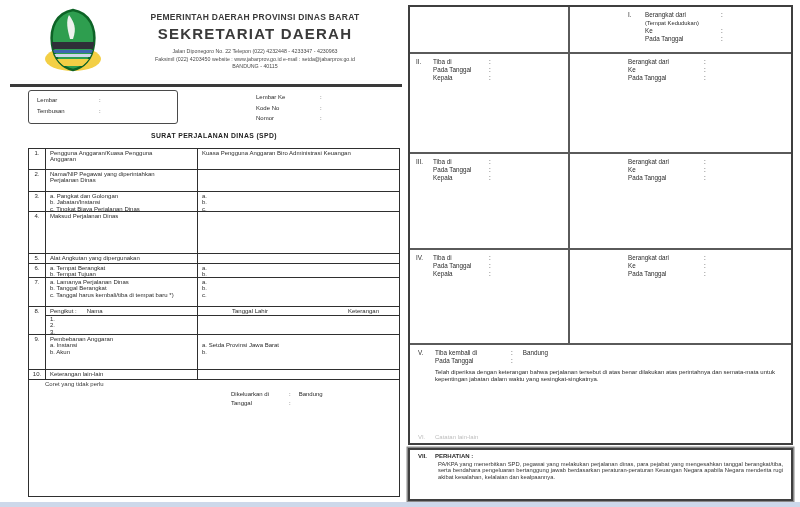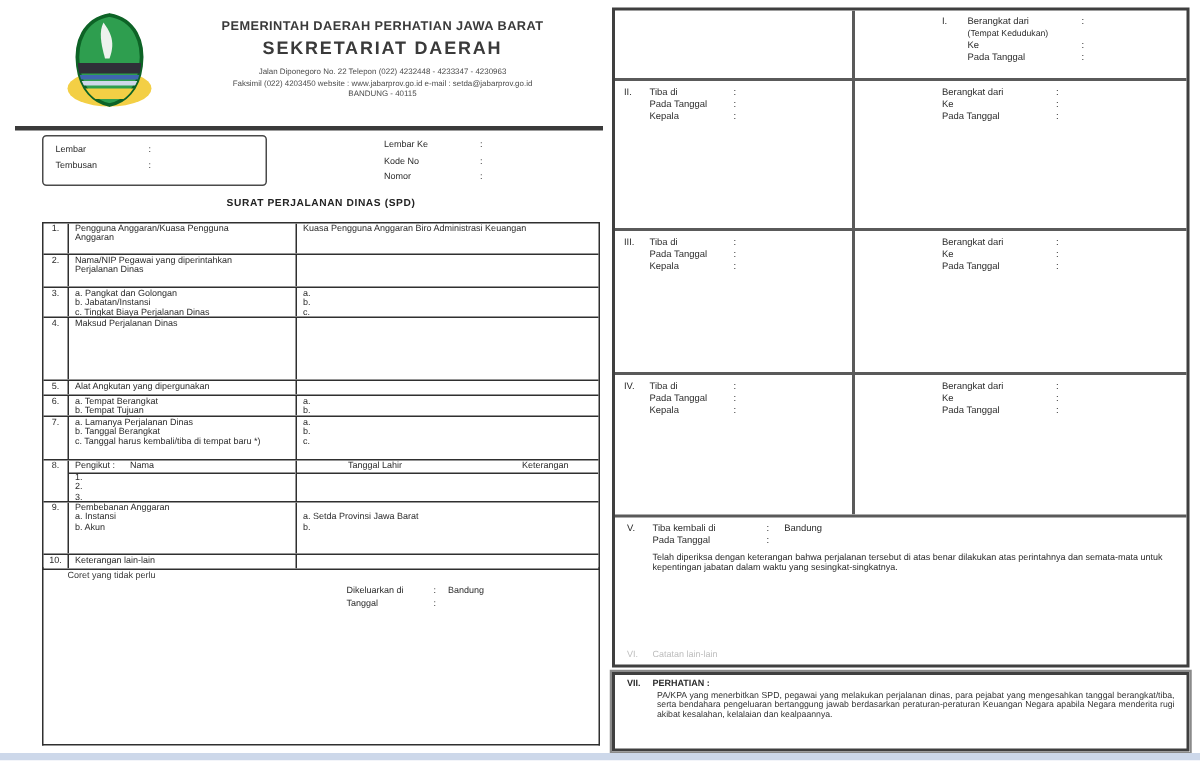--- a/index.html
+++ b/index.html
@@ -3,21 +3,21 @@
 <meta charset="utf-8">
 <style>
   * { margin:0; padding:0; box-sizing:border-box; }
   html,body { width:800px; height:507px; background:#ffffff; }
   body { font-family:"Liberation Sans", sans-serif; color:#2b2b2b; position:relative; overflow:hidden; }
   #screen { position:absolute; inset:0; filter:blur(0.2px); }
   .abs { position:absolute; }
 
   
   .lh-org  { font-size:8.5px; font-weight:bold; letter-spacing:.3px; color:#3a3a3a; }
-  .lh-unit { font-size:12px;  font-weight:bold; letter-spacing:1.2px; color:#3a3a3a; margin-top:3px; }
+  .lh-unit { font-size:15px;  font-weight:bold; letter-spacing:1.2px; color:#3a3a3a; margin-top:3px; }
   .lh-addr { font-size:5.3px; color:#4a4a4a; line-height:7.5px; }
   .lh-addr1 { margin-top:6px; }
   #lh-rule { left:10px; top:84px; width:392px; height:3px; background:#3a3a3a; }
 
   
   #corner-box { left:28px; top:90px; width:150px; height:34px; border:1.5px solid #4a4a4a; border-radius:3px; padding:4px 8px; font-size:6px; line-height:11px; }
   .cb-ln { display:flex; }
   .cb-ln .w { width:62px; display:inline-block; }
   #ref-block { left:256px; top:92px; font-size:6px; line-height:10.5px; }
   #ref-block .w { width:64px; display:inline-block; }
@@ -87,21 +87,21 @@
     <g clip-path="url(#eggclip)">
       <path d="M27 7 C32 14 35 20 31 31 L28 31 C25 20 24 13 27 7 Z" fill="#eef2ee"></path>
       <rect x="10" y="34" width="42" height="7" fill="#2f2f38"></rect>
       <rect x="10" y="42" width="42" height="3" fill="#3f66b0"></rect>
       <rect x="10" y="46" width="42" height="3" fill="#cfd8ea"></rect>
       <path d="M14 51 L48 51 L41 58 L21 58 Z" fill="#f3cf45"></path>
     </g>
   </svg>
 
   <div class="abs" style="left:112px;top:12px;width:286px;text-align:center">
-    <div class="lh-org">PEMERINTAH DAERAH PERHATIAN JAWA BARAT</div>
+    <div class="lh-org">PEMERINTAH DAERAH PROVINSI DINAS BARAT</div>
     <div class="lh-unit">SEKRETARIAT DAERAH</div>
     <div class="lh-addr lh-addr1">Jalan Diponegoro No. 22 Telepon (022) 4232448 - 4233347 - 4230963</div>
     <div class="lh-addr">Faksimil (022) 4203450 website : www.jabarprov.go.id e-mail : setda@jabarprov.go.id</div>
     <div class="lh-addr">BANDUNG - 40115</div>
   </div>
 
   <div id="lh-rule" class="abs"></div>
 
   <div id="corner-box" class="abs">
     <div class="cb-ln">

